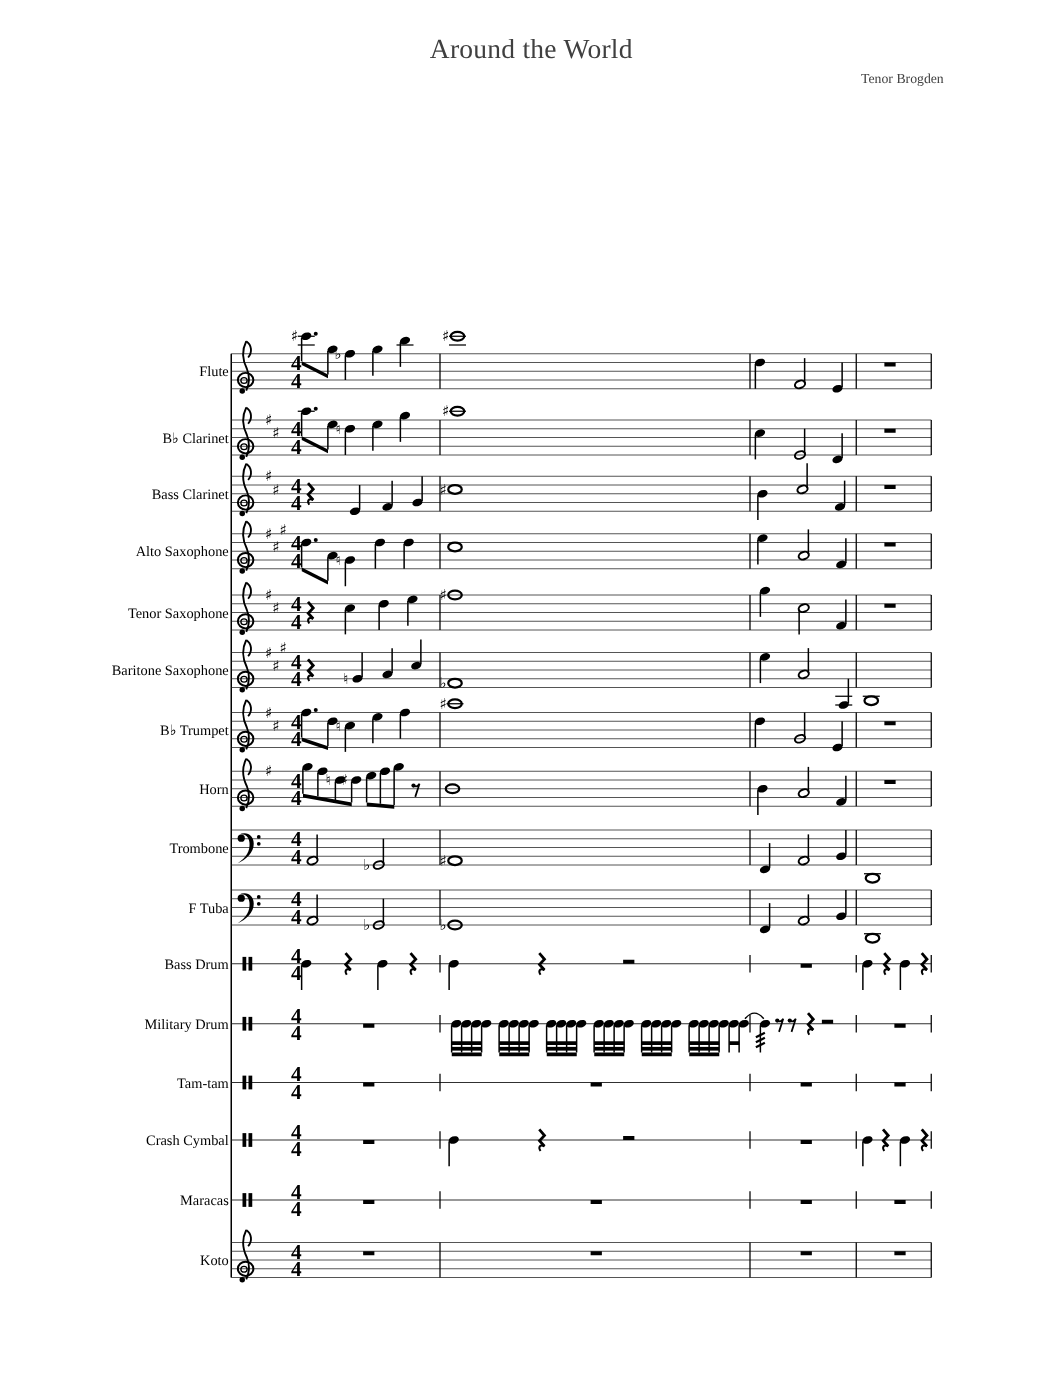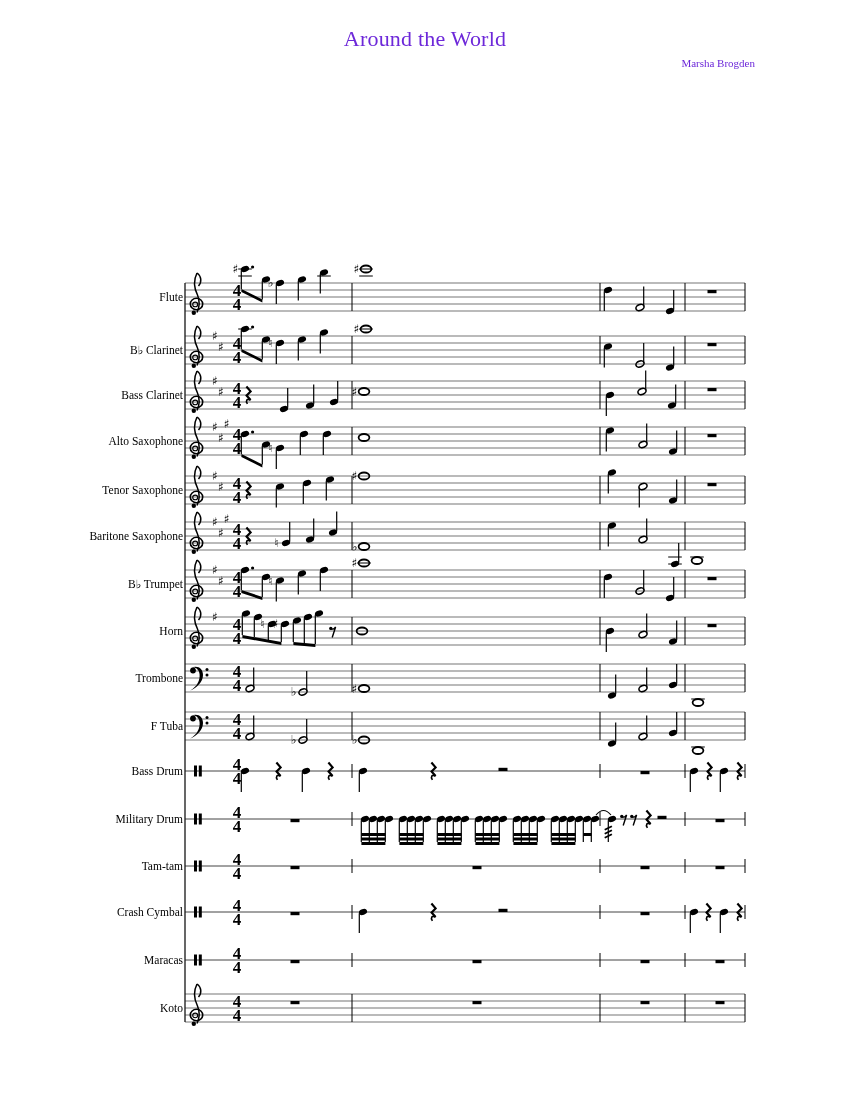--- a/index.html
+++ b/index.html
@@ -1,31 +1,31 @@
 <!DOCTYPE html>
 <html><head>
 <meta charset="utf-8">
 <style>
   html,body{margin:0;padding:0;background:#fff;}
   .page{position:relative;width:850px;height:1100px;background:#fff;overflow:hidden;
-        font-family:"Liberation Serif","DejaVu Serif",serif;color:#6d28d9;}
+        font-family:"Liberation Serif","DejaVu Serif",serif;color:#404040;}
   .title{position:absolute;top:26px;left:0;width:100%;text-align:center;
          font-size:22px;letter-spacing:.2px;}
   .composer{position:absolute;top:57px;right:95px;font-size:11px;}
   svg{position:absolute;top:0;left:0;}
   svg text.label{font-family:"Liberation Serif","DejaVu Sans",serif;font-size:11.5px;fill:#000;}
   svg text.ts{font-family:"Liberation Serif",serif;font-size:17px;font-weight:bold;fill:#000;}
   svg text.acc{font-family:"DejaVu Sans",sans-serif;font-size:12px;fill:#000;}
 </style>
 </head>
 <body>
 
 <div class="page">
   <div class="title">Around the World</div>
-  <div class="composer">Marsha Brogden</div>
+  <div class="composer">Tenor Brogden</div>
   <svg id="score" width="850" height="1100" viewBox="0 0 850 1100">
       <line x1="185" y1="283" x2="185" y2="1022" stroke="#000" stroke-width="1.2"></line>
       <g>
         <line x1="185" y1="283" x2="745" y2="283" stroke="#1a1a1a" stroke-width="0.7" opacity="0.85"></line>
         <line x1="185" y1="290" x2="745" y2="290" stroke="#1a1a1a" stroke-width="0.7" opacity="0.85"></line>
         <line x1="185" y1="297" x2="745" y2="297" stroke="#1a1a1a" stroke-width="0.7" opacity="0.85"></line>
         <line x1="185" y1="304" x2="745" y2="304" stroke="#1a1a1a" stroke-width="0.7" opacity="0.85"></line>
         <line x1="185" y1="311" x2="745" y2="311" stroke="#1a1a1a" stroke-width="0.7" opacity="0.85"></line>
         <line x1="352" y1="283" x2="352" y2="311" stroke="#000" stroke-width="1"></line>
         <line x1="600" y1="283" x2="600" y2="311" stroke="#000" stroke-width="1"></line>

